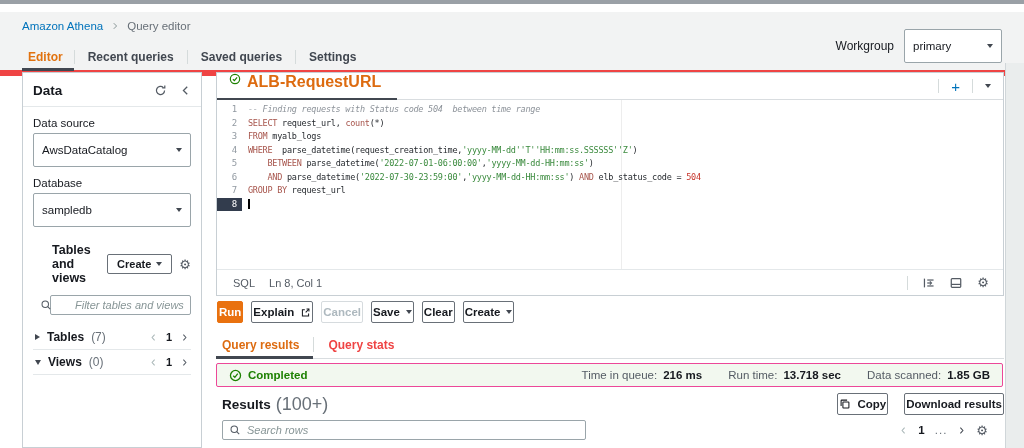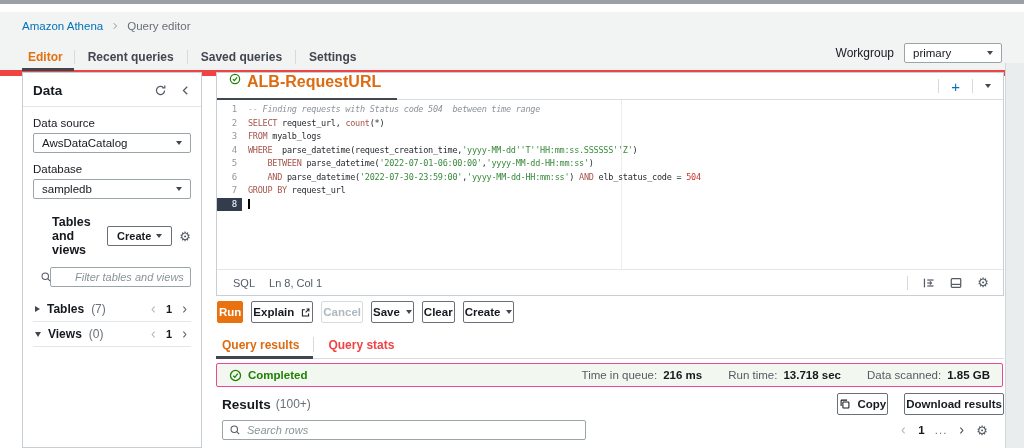--- a/index.html
+++ b/index.html
@@ -16,21 +16,21 @@
   .bc-link{color:#0073bb;cursor:pointer;text-decoration:none;}
   .bc-chev{width:10px;height:10px;stroke:#879596;stroke-width:1.6;fill:none;}
   .bc-cur{color:#687078;}
   .nav-tabs{position:absolute;left:22px;bottom:0;height:26px;display:flex;align-items:stretch;}
   .nav-tab{display:flex;align-items:center;padding:0 13px;font-size:12px;font-weight:700;color:#414750;position:relative;cursor:pointer;white-space:nowrap;}
   .nav-tab:first-child{padding:0 11px 0 6px;}
   .nav-tab.active{color:#e1720f;}
   .nav-tab.active::after{content:"";position:absolute;left:0;right:0;bottom:-1px;height:3px;background:#414750;}
   .vdiv{width:1px;background:#d5dbdb;margin:6px 0;}
   .workgroup{position:absolute;right:22px;bottom:7px;display:flex;align-items:center;gap:10px;font-size:12px;}
-  .sel{display:flex;align-items:center;gap:6px;height:20px;padding:0 8px;background:#fff;border:1px solid #9aa5aa;border-radius:2px;font-size:11.5px;cursor:pointer;box-sizing:border-box;}
+  .sel{display:flex;align-items:center;gap:6px;height:34px;padding:0 8px;background:#fff;border:1px solid #9aa5aa;border-radius:2px;font-size:11.5px;cursor:pointer;box-sizing:border-box;}
   .sel .caret{margin-left:auto;}
   .wg-sel{width:98px;}
   .caret{width:0;height:0;border-left:3.5px solid transparent;border-right:3.5px solid transparent;border-top:4.5px solid #414750;}
 
   
   #right-gutter{position:absolute;left:1005px;top:63px;width:19px;bottom:0;background:#eaeded;border-left:1px solid #d0d6d9;}
 
   
   #data-panel{position:absolute;left:22px;top:72px;width:180px;height:376px;background:#fff;border:1px solid #c8cfd4;box-sizing:border-box;}
   .dp-head{display:flex;align-items:center;padding:10px 10px 8px;border-bottom:1px solid #e4e8ea;}
@@ -100,21 +100,21 @@
   
   #banner{position:absolute;left:216px;top:363px;width:787px;height:24px;background:#f2f8ef;border:1px solid #ec4899;border-radius:2px;display:flex;align-items:center;padding:0 12px;box-sizing:border-box;}
   .b-state{display:flex;align-items:center;gap:6px;color:#1d8102;font-size:11.5px;font-weight:700;}
   .b-metrics{margin-left:auto;display:flex;gap:26px;font-size:11.5px;align-items:center;}
   .b-label{color:#545b64;}
   .b-value{font-weight:700;margin-left:6px;color:#16191f;}
 
   
   #results-header{position:absolute;left:216px;top:393px;width:788px;display:flex;align-items:center;padding-left:6px;box-sizing:border-box;}
   .res-title{font-size:13.5px;font-weight:700;}
-  .res-count{margin-left:5px;font-size:12px;color:#687078;}
+  .res-count{margin-left:5px;font-size:18px;color:#687078;}
   .res-btns{margin-left:auto;display:flex;gap:16px;}
   #search-row{position:absolute;left:216px;top:420px;width:788px;display:flex;align-items:center;padding:0 16px 0 6px;box-sizing:border-box;}
   .search-box{position:relative;width:364px;}
   .pagination{margin-left:auto;display:flex;align-items:center;gap:10px;font-size:11.5px;}
   .pg-ell{color:#687078;letter-spacing:1px;}
 </style>
 </head>
 <body>
 
 <div id="app">

